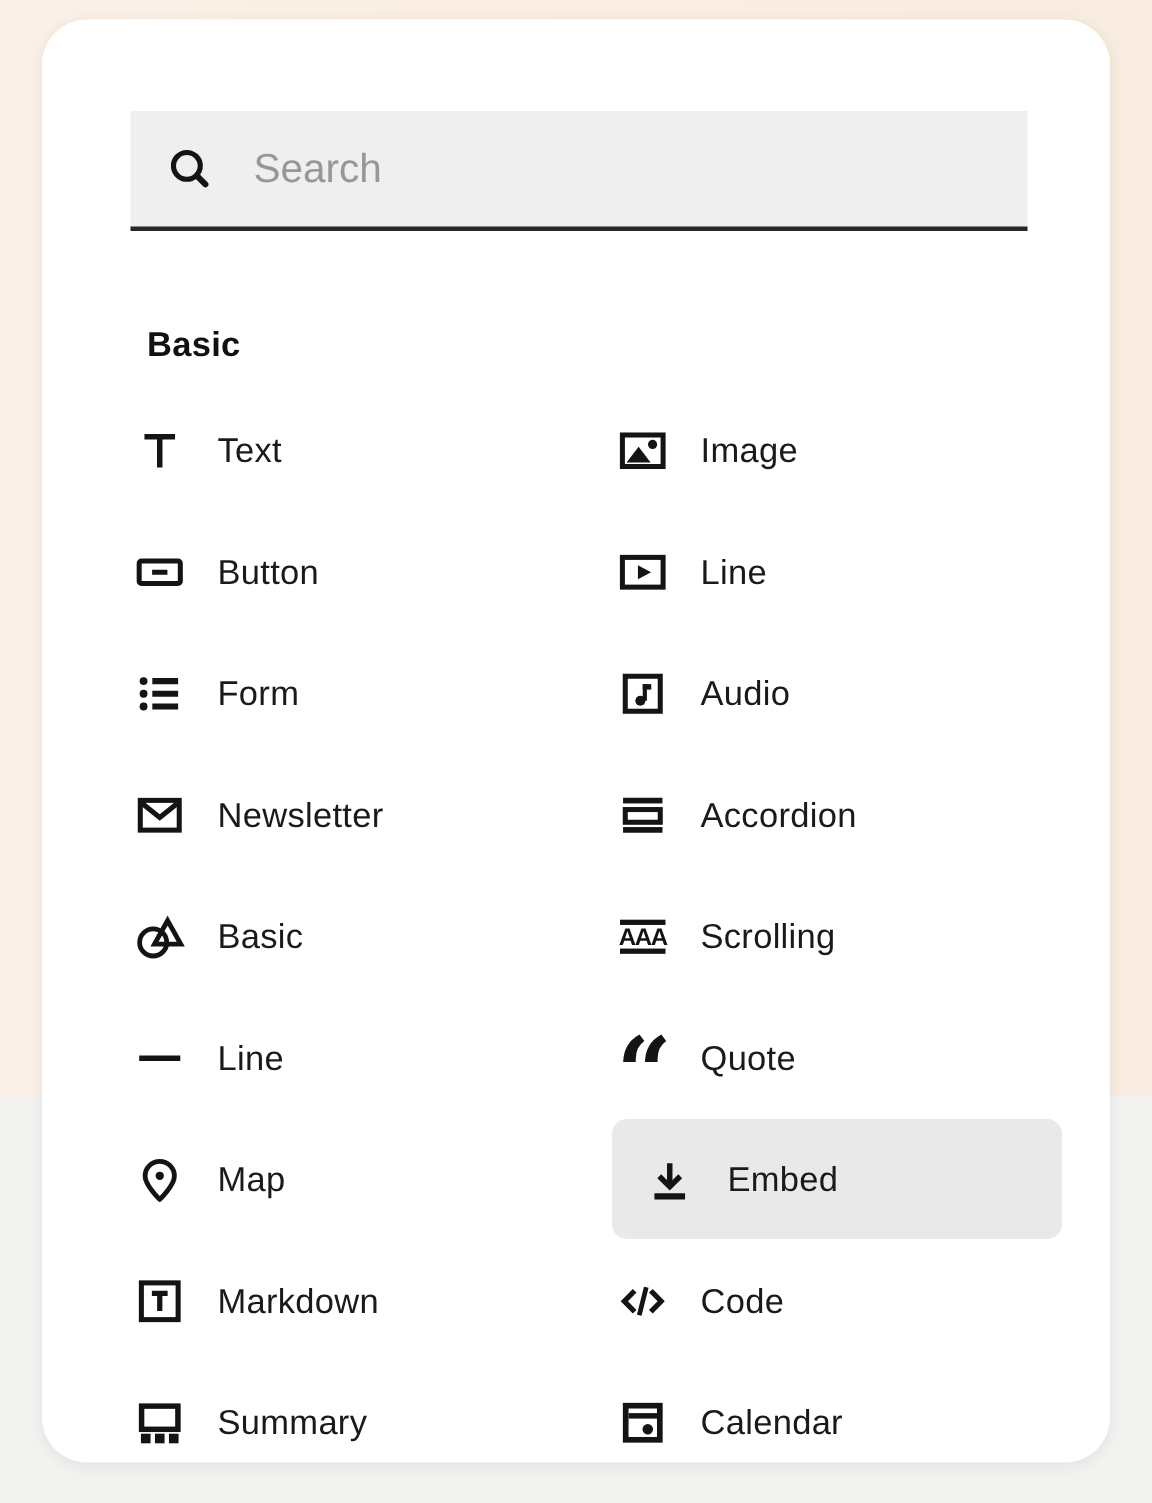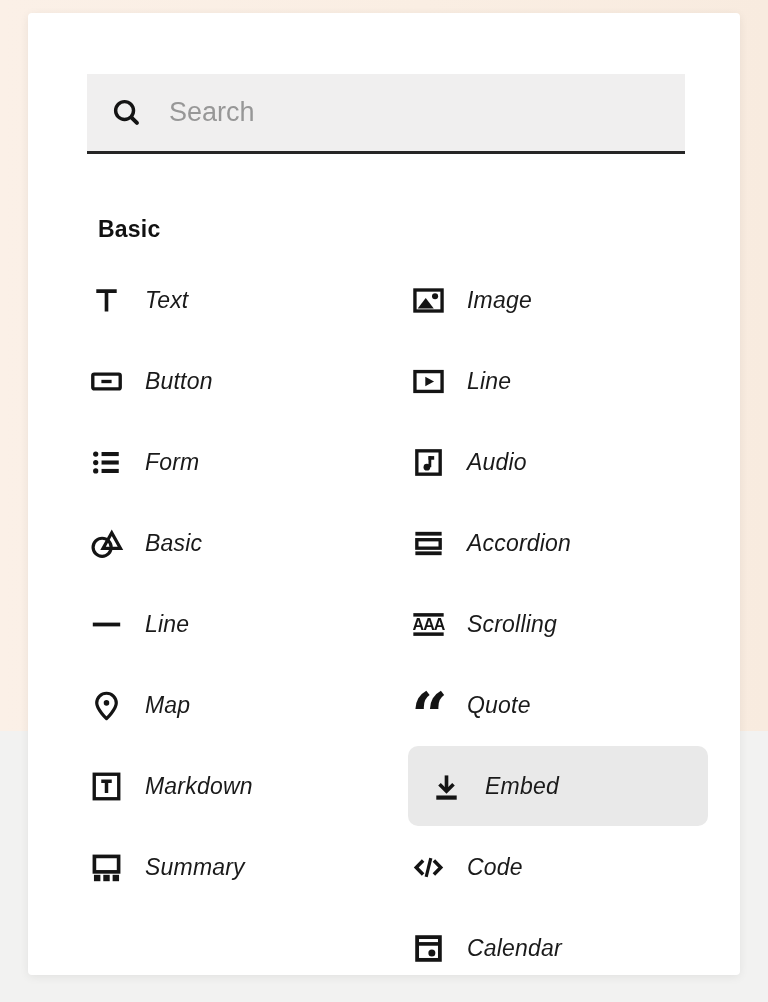--- a/index.html
+++ b/index.html
@@ -12,21 +12,21 @@
   .bg-top {
     position: absolute; left: 0; top: 0; width: 768px; height: 731px;
     background: linear-gradient(90deg, #fbf0e7 0%, #faeee3 55%, #f8ebdf 100%);
   }
   .bg-bottom {
     position: absolute; left: 0; top: 731px; width: 768px; height: 271px;
     background: #f2f2f1;
   }
   .panel {
     position: absolute; left: 28px; top: 13px; width: 712px; height: 962px;
-    background: #ffffff; border-radius: 4px;
+    background: #ffffff; border-radius: 30px;
     box-shadow: 0 2px 10px rgba(0,0,0,0.07);
     overflow: hidden;
   }
   
   .search-box {
     position: absolute; left: 59px; top: 61px; width: 598px; height: 80px;
     background: #f0efef; border-bottom: 3px solid #262626;
     display: flex; align-items: center; padding-left: 23px;
   }
   .search-box .mag { flex: 0 0 auto; width: 33px; height: 33px; display: block; }
@@ -53,21 +53,21 @@
     display: flex; align-items: center;
     padding-left: 20px; cursor: pointer;
   }
   .block-item.selected { background: #e9e9e9; margin-left: 18px; }
   .block-item .ic {
     flex: 0 0 auto; width: 36px; height: 36px;
     display: flex; align-items: center; justify-content: flex-end;
   }
   .block-item .ic svg { width: 35px; height: 35px; display: block; }
   .block-item .lbl {
-    margin-left: 21px; font-size: 23px; color: #1a1a1a; letter-spacing: 0.2px; font-style: italic;
+    margin-left: 21px; font-size: 23px; color: #1a1a1a; letter-spacing: 0.2px;
   }
   svg .st  { stroke: #141414; fill: none; }
   svg .fl  { fill: #141414; stroke: none; }
 </style>
 </head>
 <body>
 
 <div class="bg-top"></div>
 <div class="bg-bottom"></div>
 
@@ -113,20 +113,29 @@
             <circle class="fl" cx="4.6" cy="12" r="1.8"></circle>
             <circle class="fl" cx="4.6" cy="17.8" r="1.8"></circle>
             <line class="st" x1="8.6" y1="6.2" x2="20.4" y2="6.2" stroke-width="2.8"></line>
             <line class="st" x1="8.6" y1="12" x2="20.4" y2="12" stroke-width="2.8"></line>
             <line class="st" x1="8.6" y1="17.8" x2="20.4" y2="17.8" stroke-width="2.8"></line>
           </svg>
         </span>
         <span class="lbl">Form</span>
       </div>
 
+      <div class="block-item">
+        <span class="ic">
+          <svg viewBox="0 0 24 24">
+            <rect class="st" x="3.1" y="5.2" width="17.8" height="13.6" stroke-width="2.3"></rect>
+            <path class="st" d="M4 6.6 L12 13 L20 6.6" stroke-width="2.3"></path>
+          </svg>
+        </span>
+        <span class="lbl">Newsletter</span>
+      </div>
 
       <div class="block-item">
         <span class="ic">
           <svg viewBox="0 0 24 24">
             <circle class="st" cx="9" cy="14.6" r="6.2" stroke-width="2.2"></circle>
             <path class="st" d="M15.6 4.6 L21.6 15.4 L9.6 15.4 Z" stroke-width="2.2" stroke-linejoin="miter"></path>
           </svg>
         </span>
         <span class="lbl">Basic</span>
       </div>

